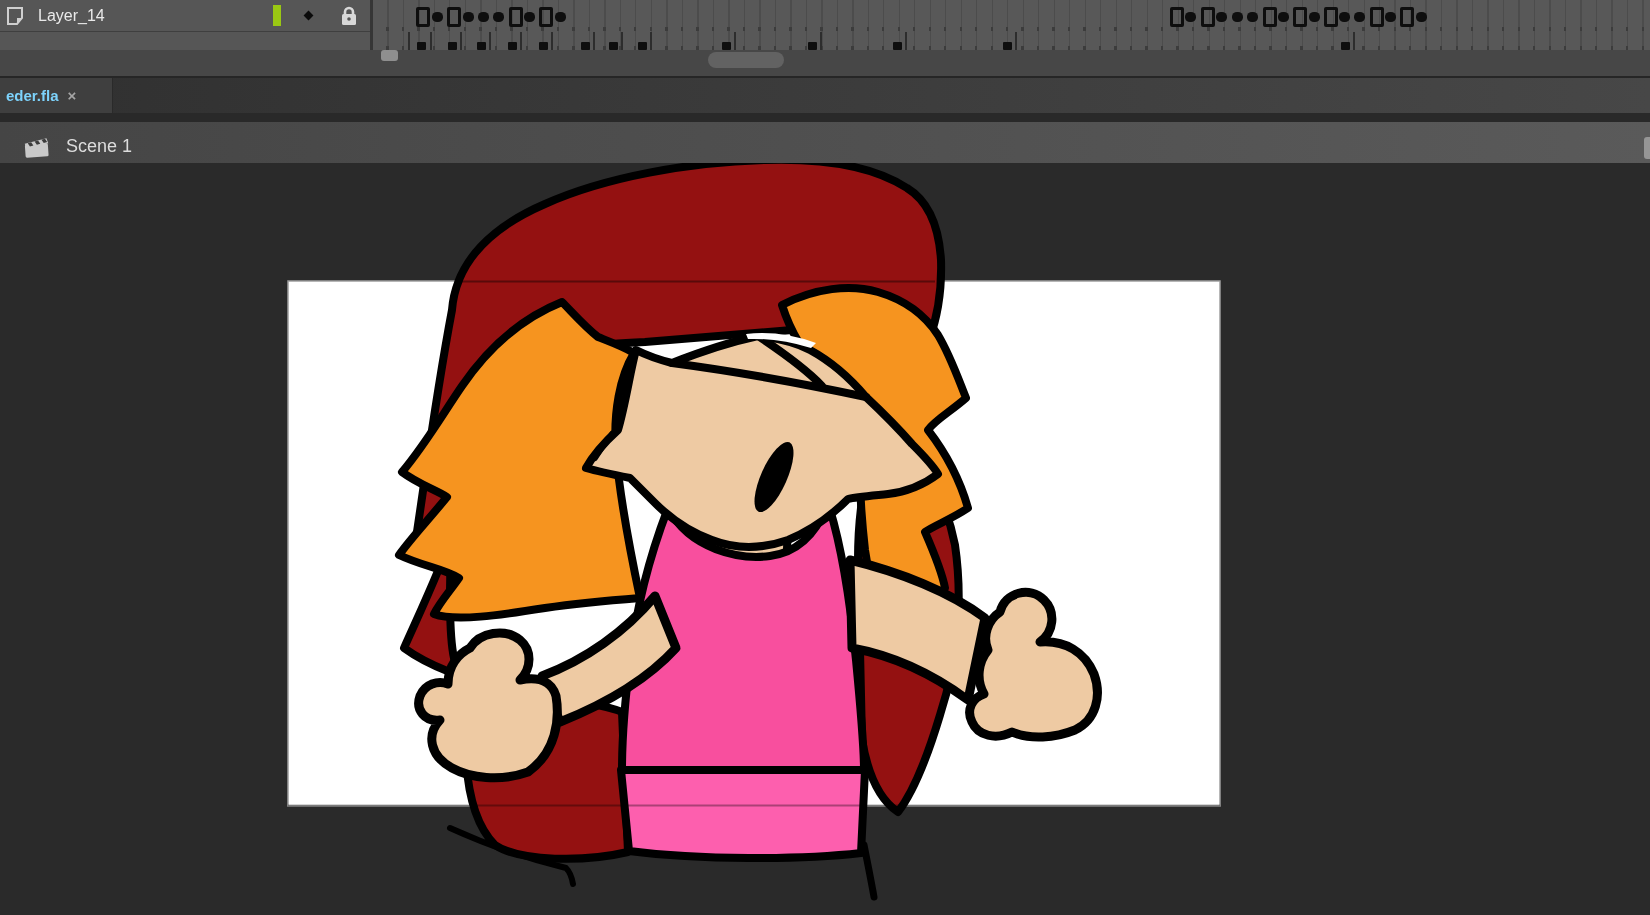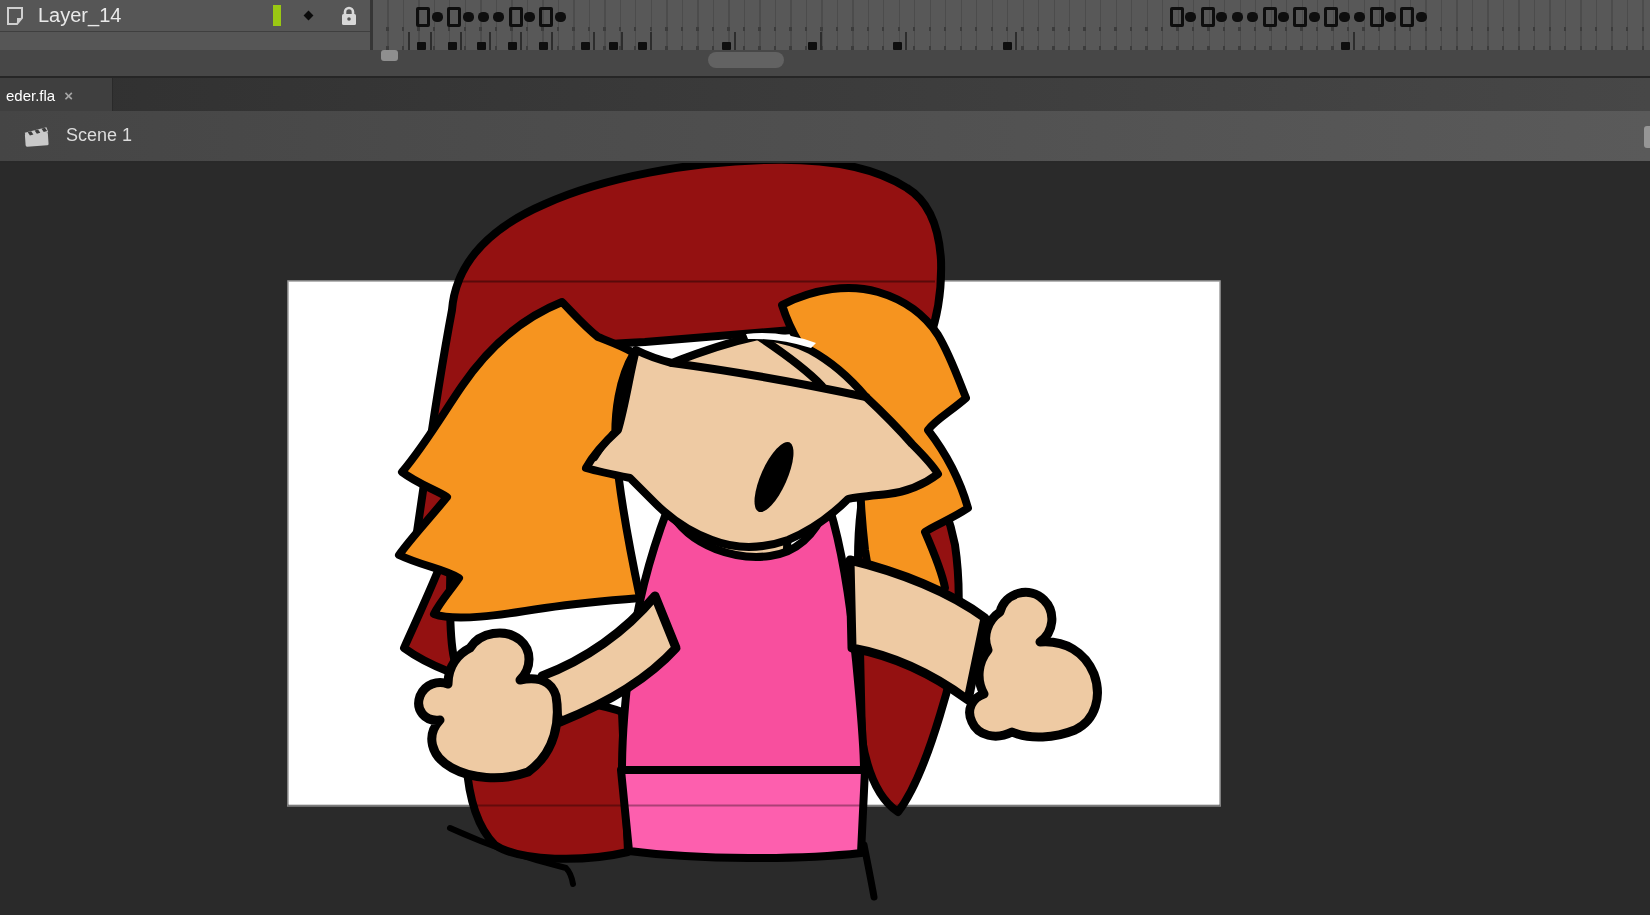--- a/index.html
+++ b/index.html
@@ -1,20 +1,20 @@
 <!DOCTYPE html>
 <html><head>
 <meta charset="utf-8">
 <style>
   html,body{margin:0;padding:0;background:#292929;width:1650px;height:915px;overflow:hidden;
     font-family:"Liberation Sans",sans-serif;-webkit-font-smoothing:antialiased;}
   .abs{position:absolute;}
   
   #timeline{position:absolute;left:0;top:0;width:1650px;height:50px;background:#565656;}
-  .layer-row{position:absolute;left:0;width:370px;height:31px;display:flex;align-items:center;gap:0;color:#e9e9e9;font-size:20px;}
+  .layer-row{position:absolute;left:0;width:370px;height:31px;display:flex;align-items:center;gap:0;color:#e9e9e9;font-size:16px;}
   #layer-row-2{top:32px;height:18px;overflow:hidden;}
   .layer-row .lname{margin-left:10px;flex:1 1 auto;white-space:nowrap;overflow:hidden;}
   .licon{width:22px;height:20px;margin-left:6px;flex:0 0 auto;}
   .swatch{width:8px;height:21px;flex:0 0 auto;margin-right:24px;}
   .visdot{width:7px;height:7px;background:#0b0b0b;transform:rotate(45deg);margin-right:26px;flex:0 0 auto;}
   .lockwrap{width:22px;height:22px;flex:0 0 auto;margin-right:10px;}
   .rowline{position:absolute;left:0;top:31px;width:1650px;height:1px;background:#3f3f3f;}
   #frames{position:absolute;left:373px;top:0;width:1277px;height:50px;
      background:repeating-linear-gradient(90deg,#585858 0px,#585858 14px,#4c4c4c 14px,#4c4c4c 15.5px);}
   .ticks{position:absolute;left:0;width:1277px;height:4px;
@@ -26,24 +26,24 @@
   #panel-divider{position:absolute;left:370px;top:0;width:3px;height:76px;background:#363636;}
   
   #tl-spacer{position:absolute;left:0;top:50px;width:1650px;height:26px;background:#474747;}
   #drag-pill{position:absolute;left:708px;top:2px;width:76px;height:16px;background:#626262;border-radius:8px;}
   #mini-handle{position:absolute;left:381px;top:0px;width:17px;height:11px;background:#8f8f8f;border-radius:3px;}
   
   #tabbar{position:absolute;left:0;top:76px;width:1650px;height:37px;
     background:linear-gradient(90deg,#303030,#474747);border-top:2px solid #262626;box-sizing:border-box;}
   #doc-tab{position:absolute;left:0;top:0;width:112px;height:35px;background:#3f3f3f;border-right:1px solid #2a2a2a;
     display:flex;align-items:center;}
-  #doc-tab .tlabel{color:#ffffff;font-weight:normal;font-size:15px;margin-left:6px;}
+  #doc-tab .tlabel{color:#7dd3fc;font-weight:bold;font-size:15px;margin-left:6px;}
   #doc-tab .tclose{color:#a5a5a5;font-size:15px;margin-left:9px;font-weight:bold;}
   
-  #scenebar{position:absolute;left:0;top:111px;width:1650px;height:50px;
+  #scenebar{position:absolute;left:0;top:122px;width:1650px;height:50px;
     background:linear-gradient(90deg,#454545,#5a5a5a);}
   #scene-label{position:absolute;left:66px;top:14px;color:#dcdcdc;font-size:18px;}
   #scene-notch{position:absolute;right:0px;top:15px;width:6px;height:22px;background:#969696;border-radius:3px 0 0 3px;}
   
   #stage{position:absolute;left:0;top:163px;width:1650px;height:752px;background:#2a2a2a;}
 </style>
 </head>
 <body>
 
 <div id="timeline">

